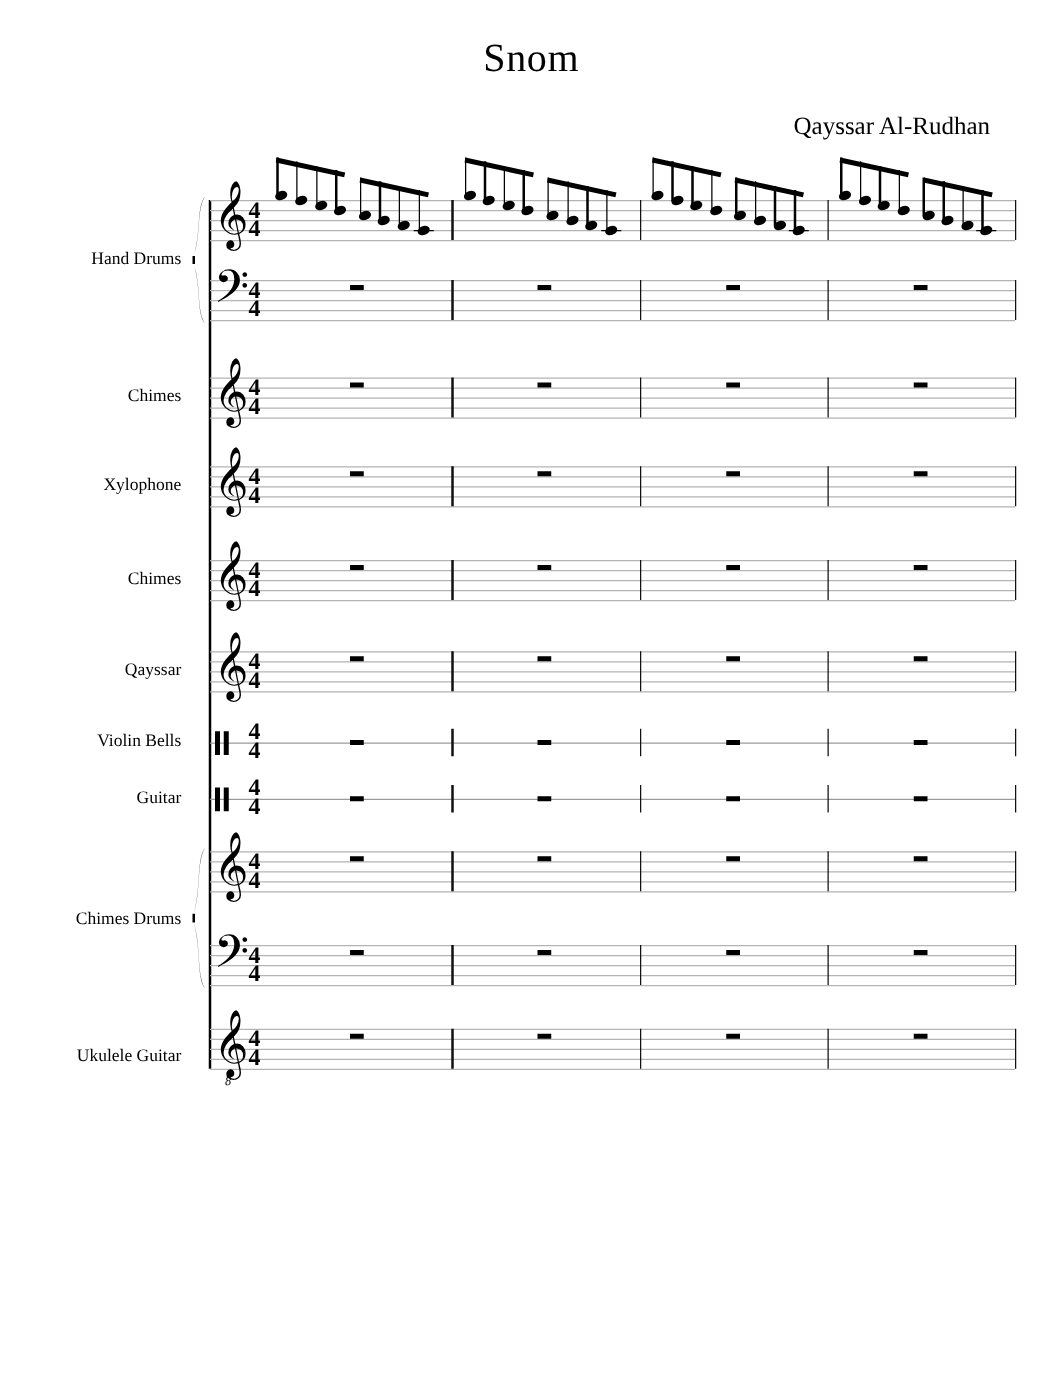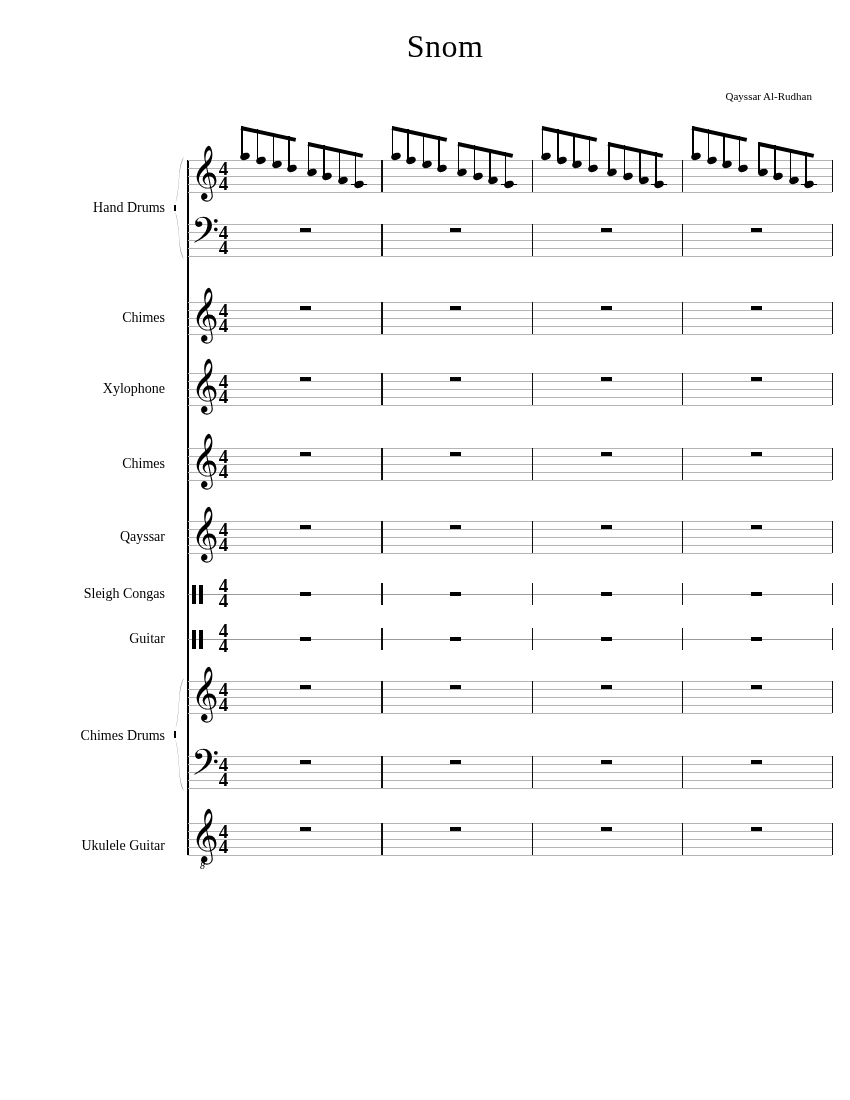--- a/index.html
+++ b/index.html
@@ -11,40 +11,39 @@
   body {
     font-family: "Liberation Serif", "DejaVu Serif", serif;
     color: #000000;
   }
   #page {
     position: relative;
     width: 830px;
     height: 1100px;
     background: #ffffff;
     overflow: hidden;
-    margin-left: 20px;
   }
 
   
   #score-title {
     position: absolute;
     left: 0;
     top: 30px;
     width: 850px;
     text-align: center;
     font-size: 32px;
     font-weight: normal;
     letter-spacing: 0.5px;
     line-height: 1;
   }
   #composer {
     position: absolute;
     right: 38px;
     top: 91px;
-    font-size: 11px;
+    font-size: 20px;
     line-height: 1;
     white-space: nowrap;
   }
 
   
   #system {
     position: absolute;
     left: 0;
     top: 0;
     width: 850px;
@@ -403,21 +402,21 @@
         <span>4</span>
       </div>
       <div class="barline" style="left: 361.25px; top: 521px; height: 32px; background: rgb(17, 17, 17);"></div>
       <div class="barline" style="left: 511.5px; top: 521px; height: 32px; background: rgb(17, 17, 17);"></div>
       <div class="barline" style="left: 661.75px; top: 521px; height: 32px; background: rgb(17, 17, 17);"></div>
       <div class="barline" style="left: 812px; top: 521px; height: 32px; background: rgb(17, 17, 17);"></div>
       <div class="whole-rest" style="left: 280.115px; top: 524.5px;"></div>
       <div class="whole-rest" style="left: 430.365px; top: 524.5px;"></div>
       <div class="whole-rest" style="left: 580.615px; top: 524.5px;"></div>
       <div class="whole-rest" style="left: 730.865px; top: 524.5px;"></div>
-      <div class="inst-label" style="left: 0px; top: 587px; width: 145px;">Sleigh Congas</div>
+      <div class="inst-label" style="left: 0px; top: 587px; width: 145px;">Violin Bells</div>
       <div class="staff" style="left: 168px; top: 594px; width: 644px; height: 1px;">
         <div class="staff-lines">
           <div class="sline dark" style="top: 0px;"></div>
         </div>
       </div>
       <div class="clef-perc" style="left: 172px; top: 585px;">
         <i class="a"></i>
         <i class="b"></i>
       </div>
       <div class="timesig" style="left: 195px; top: 578px;">

